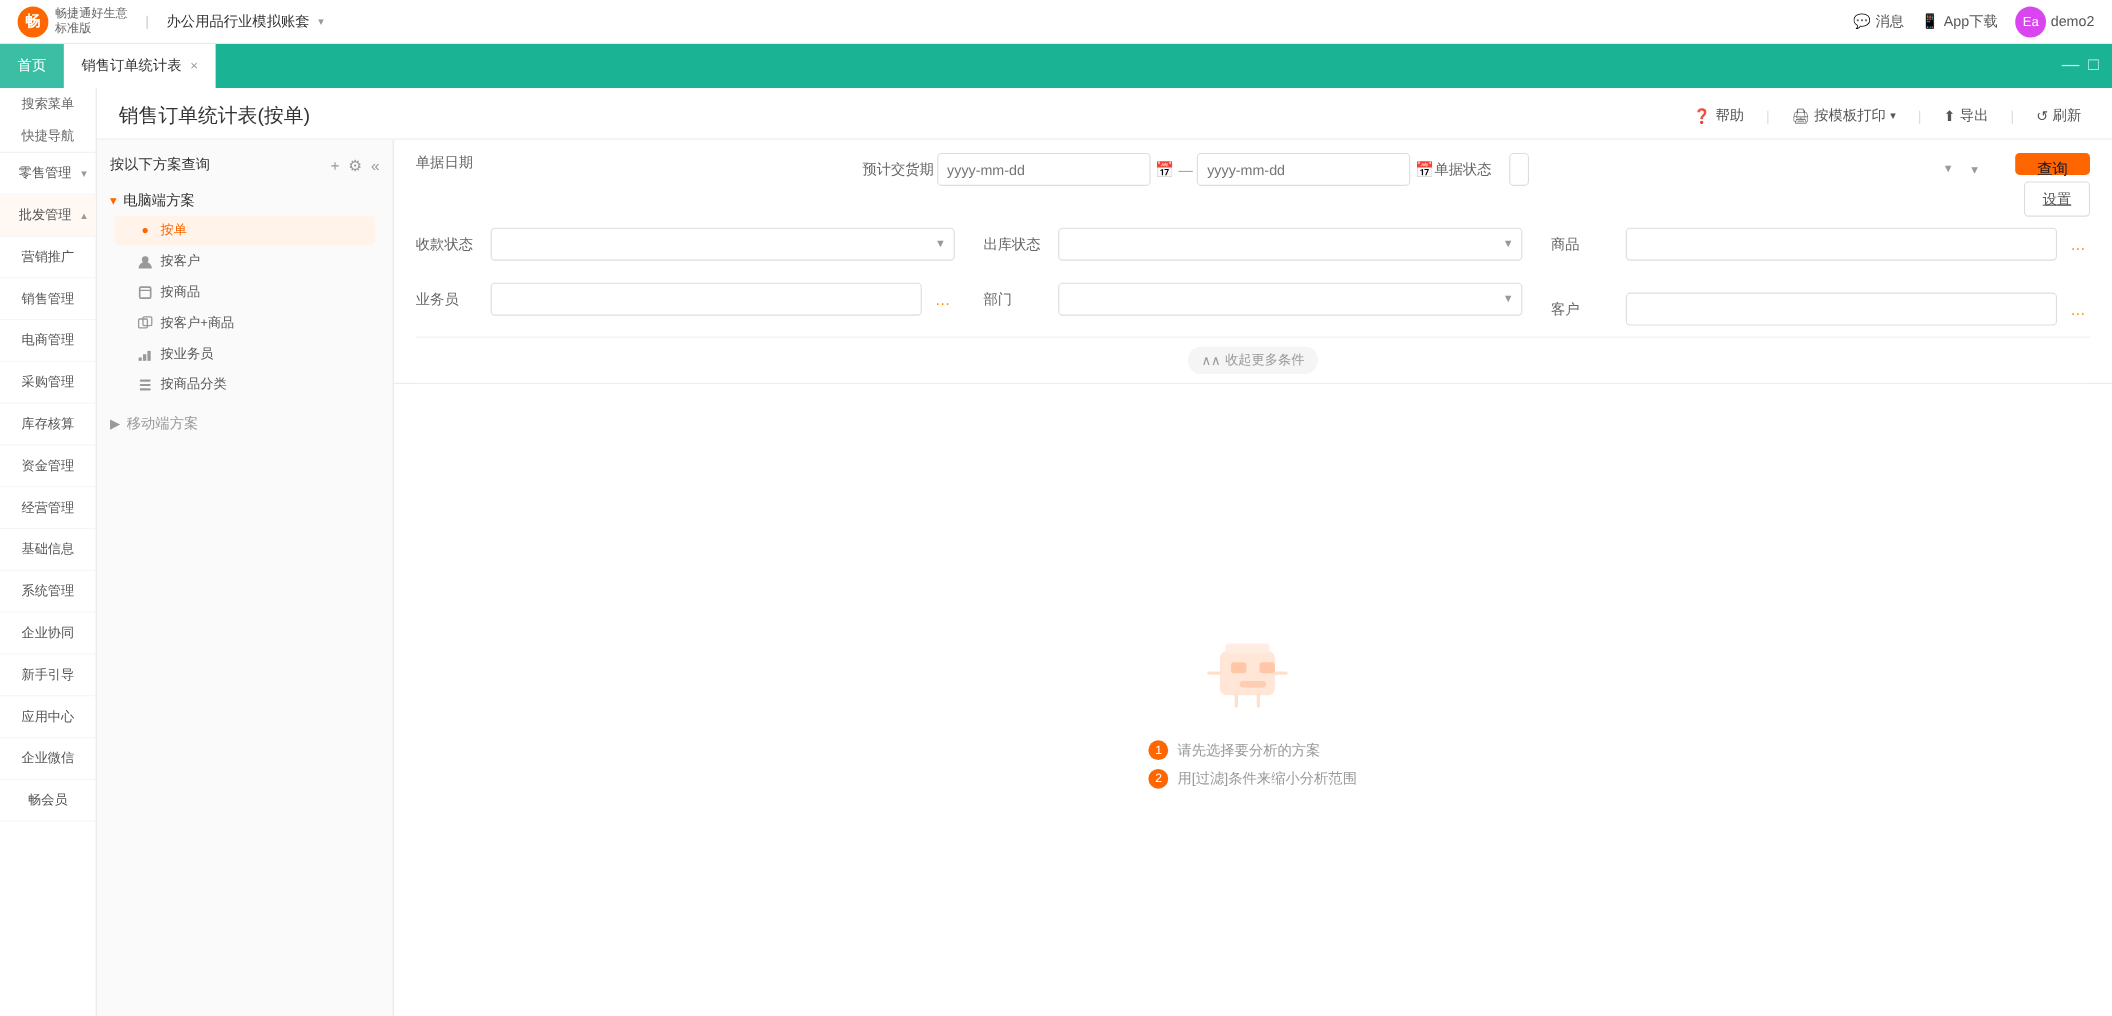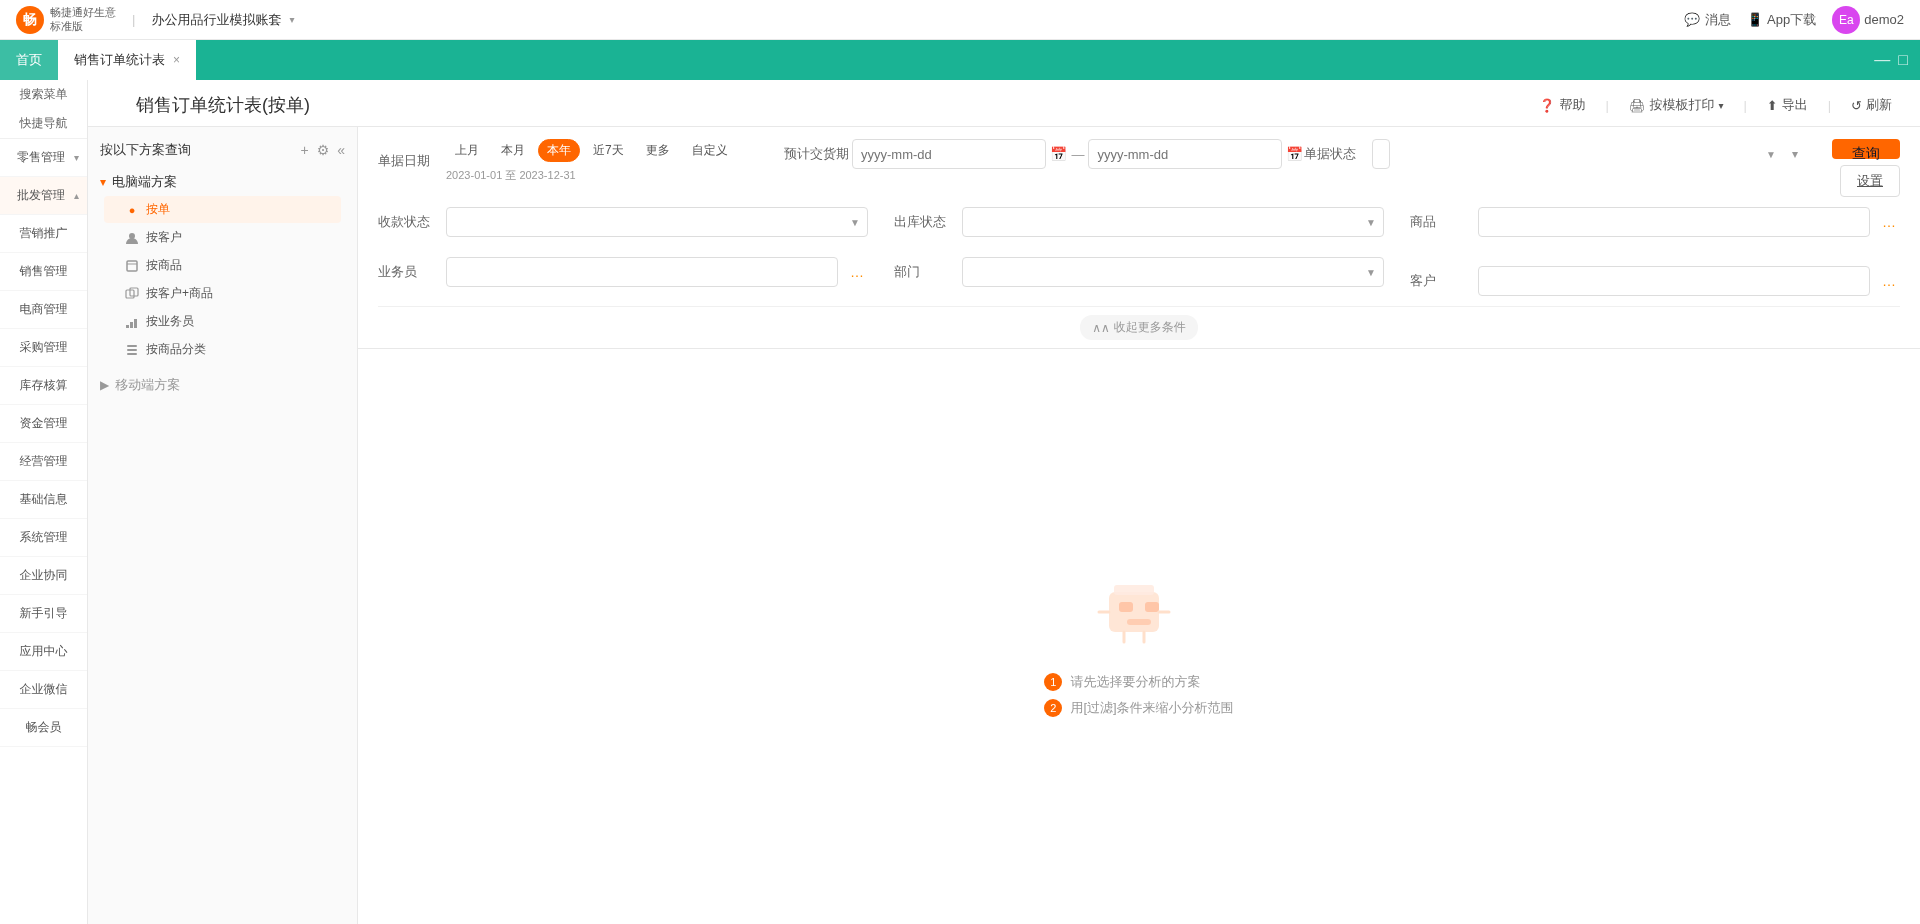--- a/index.html
+++ b/index.html
@@ -35,21 +35,21 @@
     .sidebar-quick-nav { font-size: 12px; color: #666; text-align: center; padding: 6px 0; border-bottom: 1px solid #f0f0f0; cursor: pointer; }
     .sidebar-item { padding: 10px 8px; text-align: center; font-size: 12px; color: #555; cursor: pointer; border-bottom: 1px solid #f5f5f5; display: flex; align-items: center; justify-content: space-between; }
     .sidebar-item-label { flex: 1; text-align: center; }
     .sidebar-arrow { font-size: 10px; color: #999; }
 
     
     .content-area { flex: 1; display: flex; flex-direction: column; overflow: hidden; }
 
     
     .page-header { padding: 12px 20px 8px; display: flex; align-items: center; justify-content: space-between; background: #fff; border-bottom: 1px solid #e8e8e8; flex-shrink: 0; }
-    .page-title { font-size: 18px; font-weight: 500; color: #333; margin-left: 28px; }
+    .page-title { font-size: 18px; font-weight: 500; color: #333; }
     .page-actions { display: flex; align-items: center; gap: 12px; }
     .page-action-btn { display: flex; align-items: center; gap: 4px; color: #555; font-size: 13px; cursor: pointer; padding: 4px 8px; }
     .page-action-divider { color: #ddd; }
     .scheme-panel { width: 270px; background: #fafafa; border-right: 1px solid #e8e8e8; flex-shrink: 0; padding: 8px 0; overflow-y: auto; }
     .scheme-header { display: flex; align-items: center; justify-content: space-between; padding: 6px 12px; font-size: 13px; color: #333; }
     .scheme-header-actions { display: flex; align-items: center; gap: 8px; }
     .scheme-header-btn { color: #999; cursor: pointer; font-size: 14px; }
     .scheme-category { padding: 4px 12px; }
     .scheme-category-title { display: flex; align-items: center; gap: 6px; font-size: 13px; color: #333; cursor: pointer; padding: 4px 0; }
     .scheme-category-icon { color: #ff6600; font-size: 12px; }
@@ -309,31 +309,20 @@
       </div>
 
       <div style="flex:1; display:flex; flex-direction:column; overflow:hidden;">
 
         <div class="filter-conditions">
 
           <div class="filter-row" style="align-items:flex-start;">
 
             <div class="filter-field" style="flex:none; min-width:380px;">
               <span class="filter-label">单据日期</span>
-              <div style="display:flex; flex-direction:column; gap:4px;">
-                <div class="date-shortcuts">
-                  <span class="date-shortcut">上月</span>
-                  <span class="date-shortcut">本月</span>
-                  <span class="date-shortcut active">本年</span>
-                  <span class="date-shortcut">近7天</span>
-                  <span class="date-shortcut">更多</span>
-                  <span class="date-shortcut">自定义</span>
-                </div>
-                <div class="date-range-text">2023-01-01 至 2023-12-31</div>
-              </div>
             </div>
 
             <div class="filter-field" style="flex:1; min-width:320px;">
               <span class="filter-label">预计交货期</span>
               <div class="filter-date-range">
                 <input type="text" class="filter-date-input" placeholder="yyyy-mm-dd" style="">
                 <span class="filter-date-icon">📅</span>
                 <span class="filter-date-sep">—</span>
                 <input type="text" class="filter-date-input" placeholder="yyyy-mm-dd" style="">
                 <span class="filter-date-icon">📅</span>

